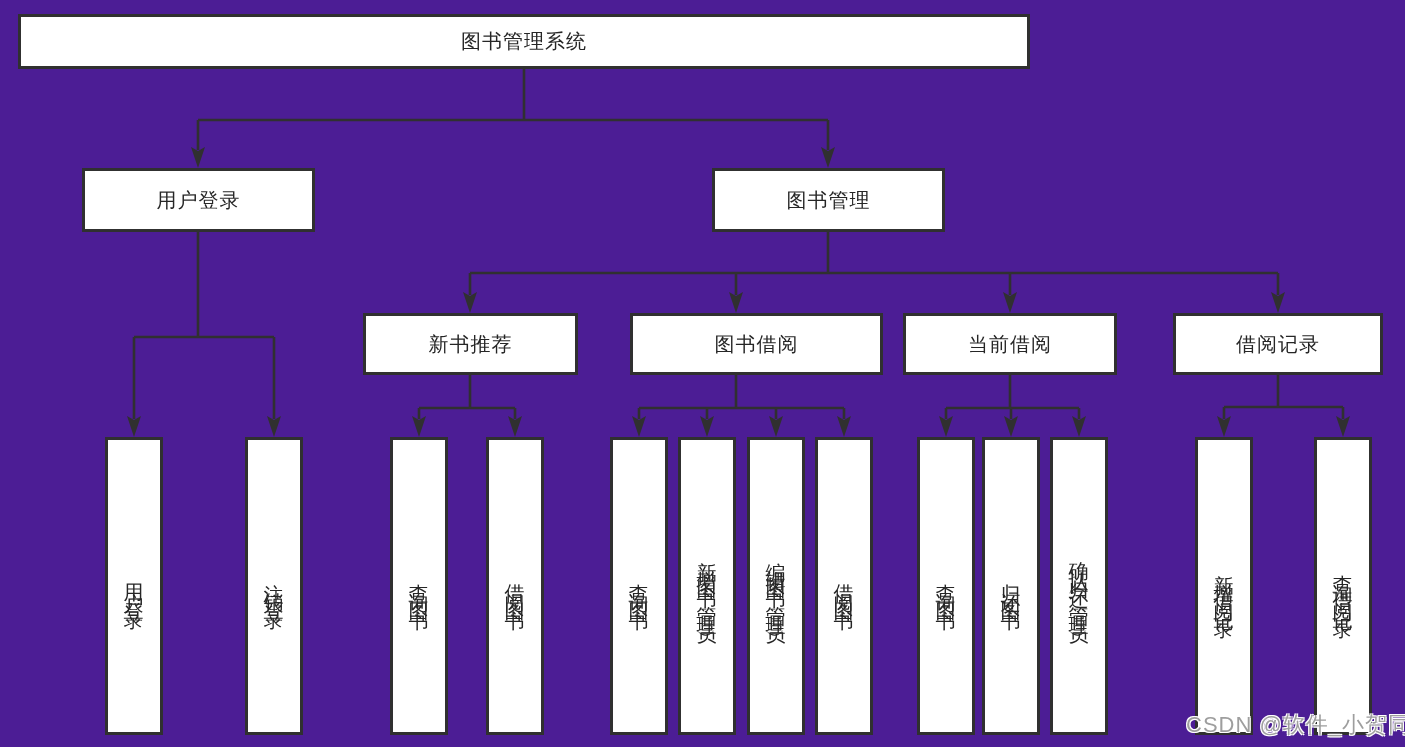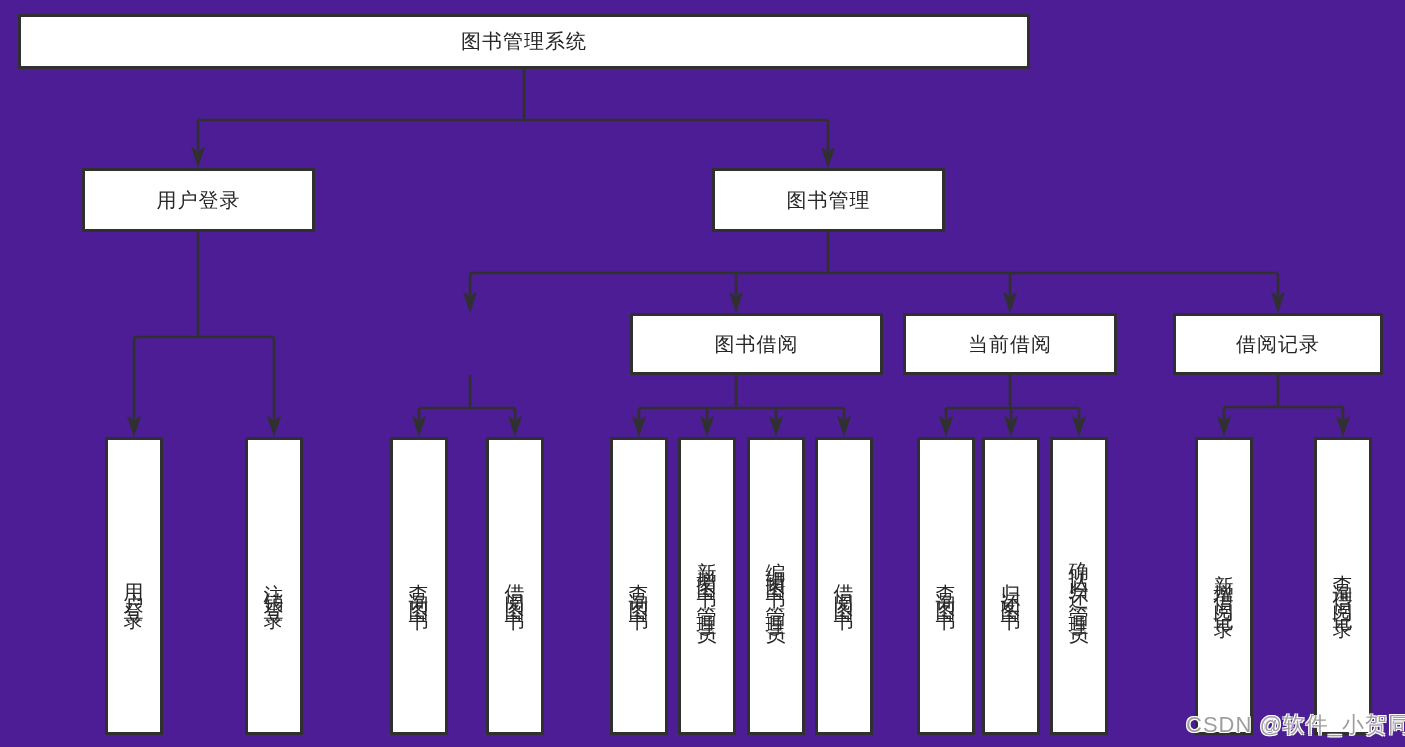--- a/index.html
+++ b/index.html
@@ -104,20 +104,21 @@
       <polygon points="1072,416 1079,420 1086,416 1079,437" class="arrowhead"></polygon>
       <polygon points="1217,416 1224,420 1231,416 1224,437" class="arrowhead"></polygon>
       <polygon points="1336,416 1343,420 1350,416 1343,437" class="arrowhead"></polygon>
     </svg>
 
   <div class="node h-node" style="left:18px; top:14px; width:1012px; height:55px;">图书管理系统</div>
 
   <div class="node h-node" style="left:82px; top:168px; width:233px; height:64px;">用户登录</div>
   <div class="node h-node" style="left:712px; top:168px; width:233px; height:64px;">图书管理</div>
 
+  <div class="node h-node" style="left:363px; top:313px; width:215px; height:62px;">新书推荐</div>
   <div class="node h-node" style="left:630px; top:313px; width:253px; height:62px;">图书借阅</div>
   <div class="node h-node" style="left:903px; top:313px; width:214px; height:62px;">当前借阅</div>
   <div class="node h-node" style="left:1173px; top:313px; width:210px; height:62px;font-family:Liberation Serif, serif;">借阅记录</div>
 
   <div class="node v-node" style="left:105px; top:437px; width:58px; height:298px;">
     <span class="v-label">用户登录</span>
   </div>
   <div class="node v-node" style="left:245px; top:437px; width:58px; height:298px;">
     <span class="v-label">注销登录</span>
   </div>

